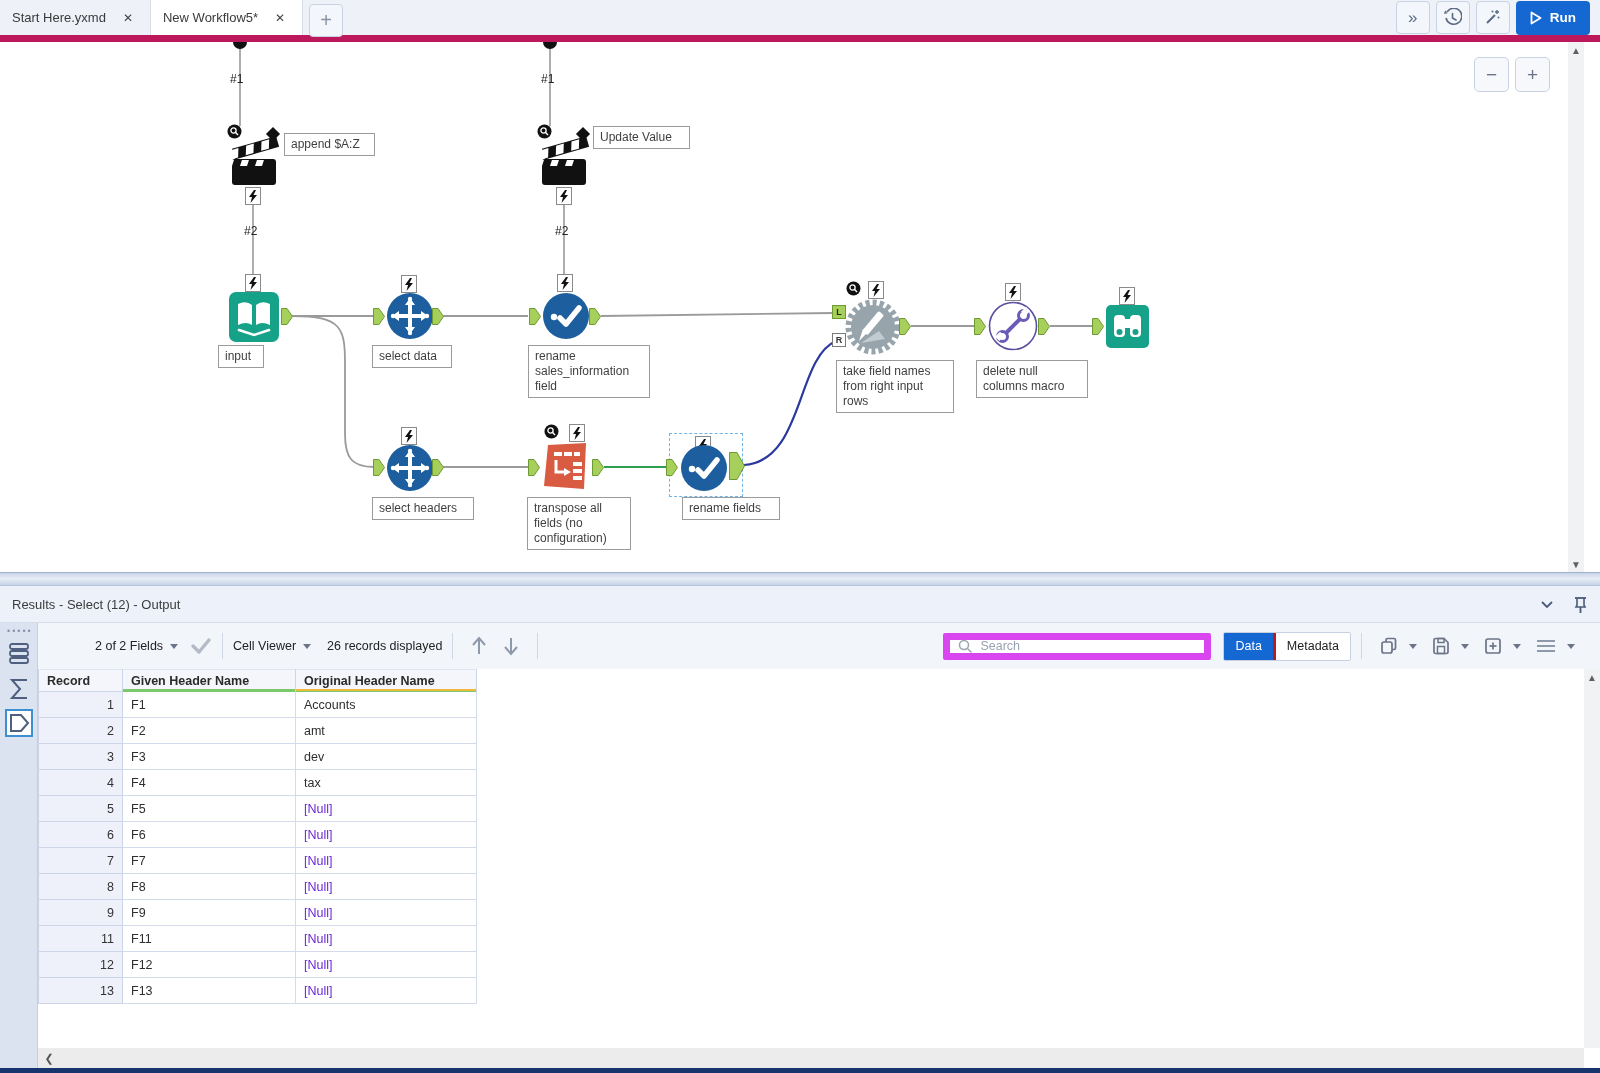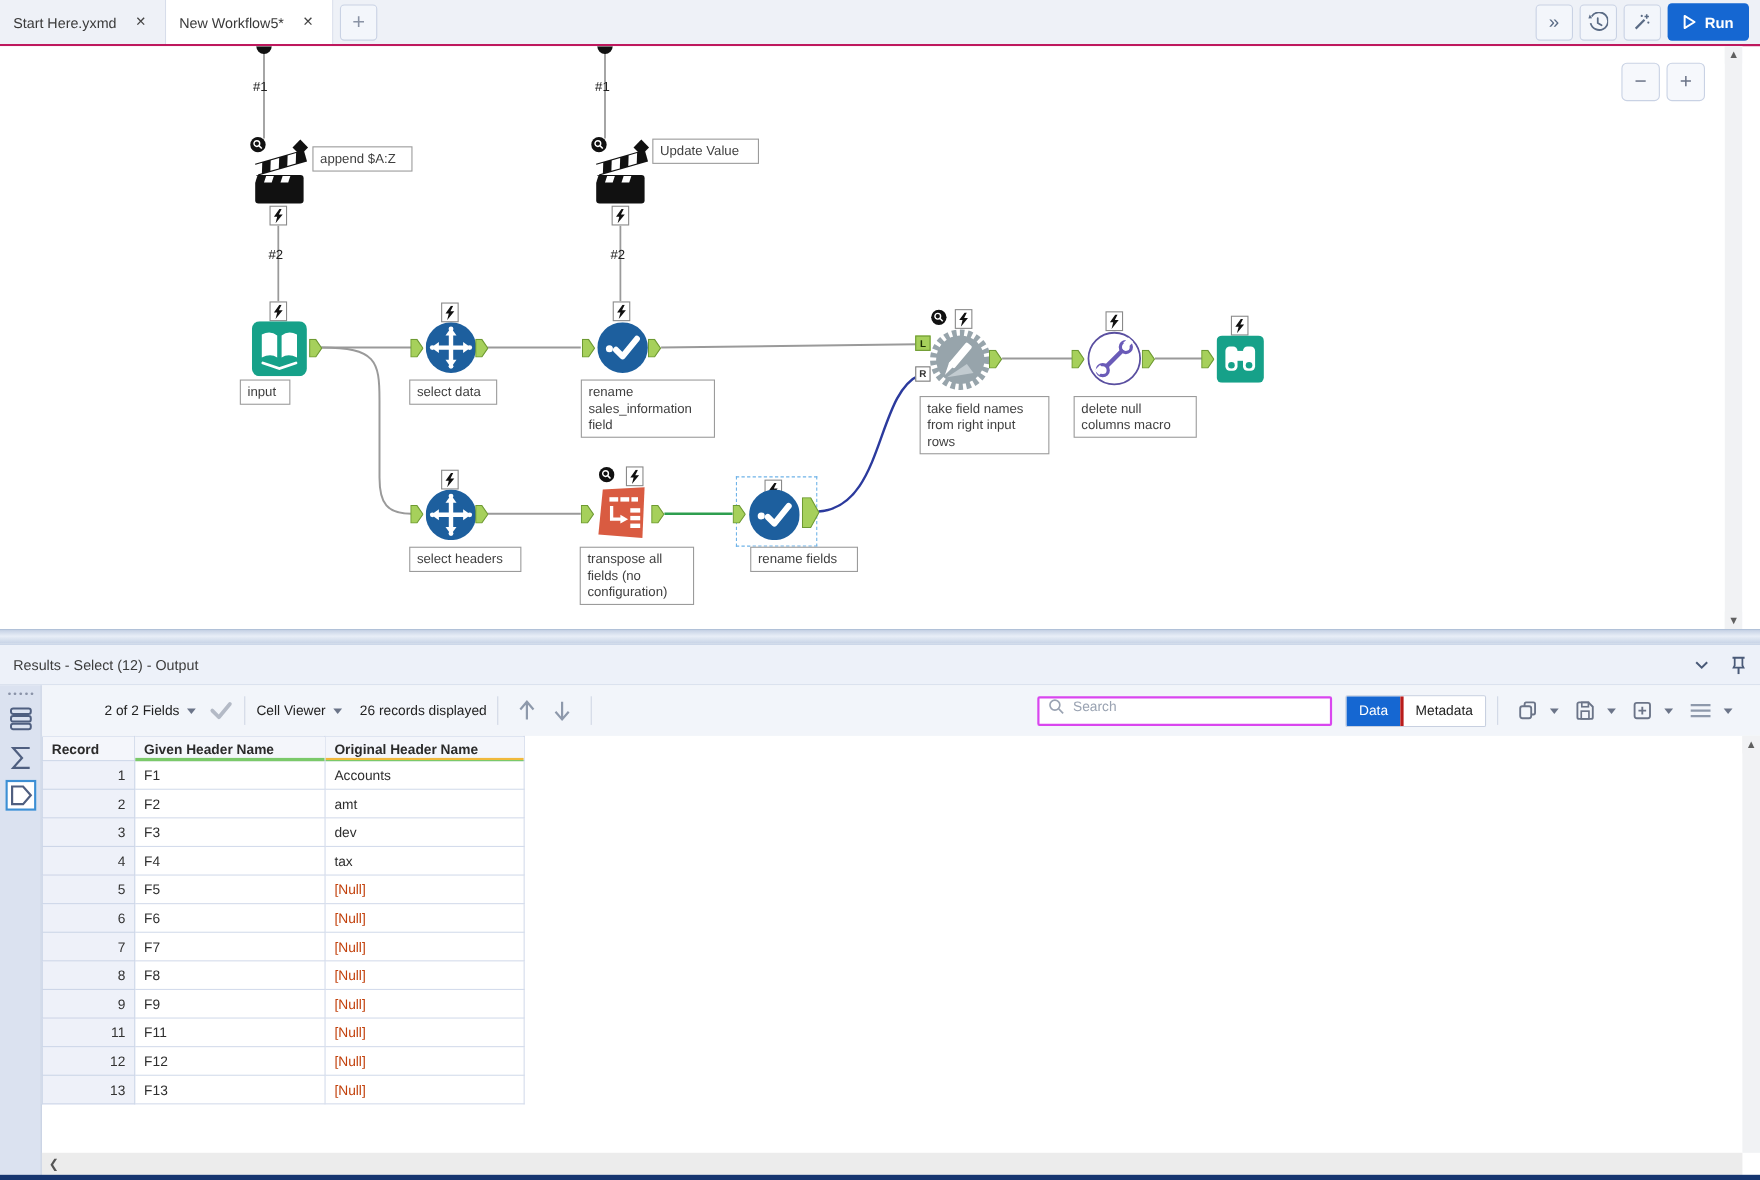--- a/index.html
+++ b/index.html
@@ -2,21 +2,21 @@
 <html><head>
 <meta charset="utf-8">
 <style>
   * { margin:0; padding:0; box-sizing:border-box; }
   html,body { width:1600px; height:1073px; overflow:hidden; }
   body { font-family:"Liberation Sans", sans-serif; color:#333; background:#fff; }
   .app { position:relative; width:1600px; height:1073px; background:#fff; }
 
   
   .tabbar { position:absolute; left:0; top:0; width:1600px; height:42px;
-            background:#eef1f7; border-bottom:2px solid #be185d; display:flex; align-items:stretch; }
+            background:#eef1f7; border-bottom:7px solid #be185d; display:flex; align-items:stretch; }
   .tab { display:flex; align-items:center; gap:14px; padding:0 14px 0 12px;
          font-size:13px; color:#3a3a3a; border-right:1px solid #d7ddea; cursor:default; }
   .tab.active { background:#ffffff; border-right:1px solid #d7ddea; }
   .tab .close { font-size:12px; color:#444; padding:2px 3px; }
   .newtab { width:34px; height:33px; margin:4px 0 0 6px; border:1px solid #c9d2e4; border-radius:4px;
             background:#f3f6fb; color:#8a93a5; font-size:20px; line-height:30px; text-align:center; }
   .top-right { margin-left:auto; display:flex; align-items:center; gap:6px; padding-right:10px; }
   .tbtn { width:34px; height:33px; border:1px solid #c9d2e4; border-radius:4px; background:#f3f6fb;
           display:flex; align-items:center; justify-content:center; color:#5a6b85; font-size:16px; }
   .runbtn { height:34px; min-width:72px; padding:0 14px; background:#1567d2; border-radius:4px;
@@ -57,22 +57,22 @@
   .results { position:absolute; left:0; top:585px; width:1600px; height:488px; background:#fff; }
   .r-title { position:absolute; left:0; top:0; width:100%; height:38px; background:#edf1f9;
              border-top:1px solid #b6c6de; border-bottom:1px solid #d6deeb;
              display:flex; align-items:center; font-size:13px; color:#3c3c3c; padding:0 12px; }
   .r-title .spacer { flex:1; }
   .r-toolbar { position:absolute; left:38px; top:38px; right:0; height:46px; background:#f2f5fa;
                display:flex; align-items:center; font-size:12.5px; color:#222;padding-left:40px; }
   .sep { width:1px; height:26px; background:#d0d7e5; margin:0 10px; }
   .caret { width:0; height:0; border-left:4px solid transparent; border-right:4px solid transparent;
            border-top:5px solid #6b7488; display:inline-block; margin-left:7px; }
-  .search { display:flex; align-items:flex-start; gap:7px; width:268px; height:27px; background:#fff;
-            border:2px solid #d946ef; border-radius:2px; padding:0 8px; }
+  .search { display:flex; align-items:center; gap:7px; width:268px; height:27px; background:#fff;
+            border:7px solid #d946ef; border-radius:2px; padding:0 8px; }
   .search input { border:none; outline:none; font-size:12.5px; width:210px; color:#333;
                   font-family:"Liberation Sans",sans-serif; background:transparent; }
   .search input::placeholder { color:#9aa3b2; }
   .dm-group { display:flex; height:29px; border:1px solid #c8d0e0; border-radius:2px; overflow:hidden; margin-left:12px; }
   .dm-group .dbtn { padding:0 11px; display:flex; align-items:center; font-size:12.5px; }
   .dm-group .dbtn.active { background:#1567d2; color:#fff; }
   .dm-group .dbtn.inactive { background:#fff; color:#222; border-left:3px solid #b91c1c; }
   .icon-btn { display:flex; align-items:center; gap:3px; margin:0 7px; color:#6b7488; }
 
   .left-strip { position:absolute; left:0; top:38px; width:38px; height:445px; background:#dbe2f0;
@@ -82,21 +82,21 @@
   .strip-icon.sel { background:#fff; border:2px solid #3d8fd4; }
 
   
   .tablewrap { position:absolute; left:38px; top:84px; width:439px; background:#fff; }
   table.grid { border-collapse:collapse; table-layout:fixed; width:438px; font-size:12.5px; }
   table.grid th { height:22px; font-weight:bold; color:#2b2b2b; text-align:left; padding:0 8px;
                   background:#f4f6fb; border:1px solid #cdd6e8; border-top:1px solid #dfe5f1; position:relative; }
   table.grid th .typebar { position:absolute; left:0; right:0; bottom:-1px; height:3px; }
   table.grid td { height:26px; padding:0 8px; border:1px solid #d4dcec; background:#fff; color:#2e2e2e; }
   table.grid td.rec { background:#eef1f9; text-align:right; color:#333; border-color:#cdd6e8; }
-  table.grid td.null { color:#c2410c;margin-top:13px; }
+  table.grid td.null { color:#6d28d9;margin-top:13px; }
   th.c-rec { width:84px; } th.c-given { width:173px; } th.c-orig { width:181px; }
 
   .bottom-navy { position:absolute; left:0; bottom:0; width:100%; height:5px; background:#16356f; }
 </style>
 </head>
 <body>
 
 <div class="app">
 
   <div class="tabbar">

